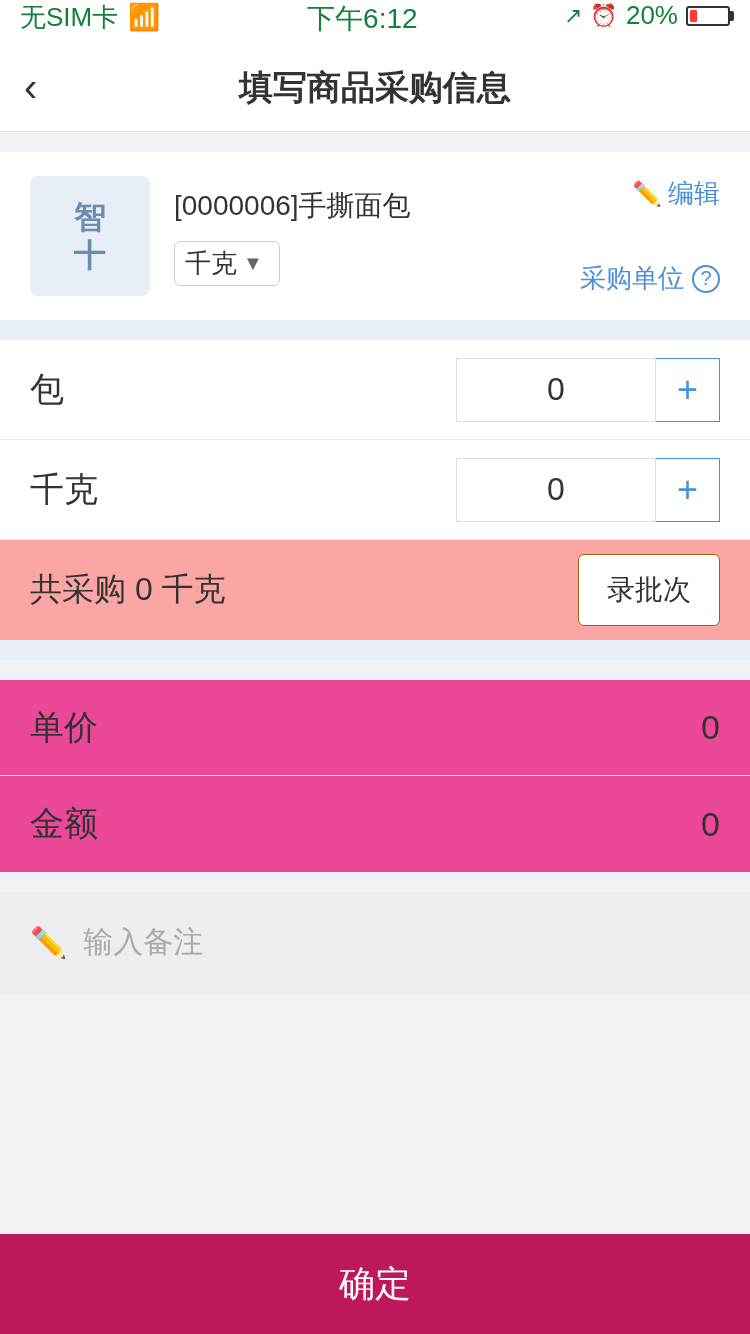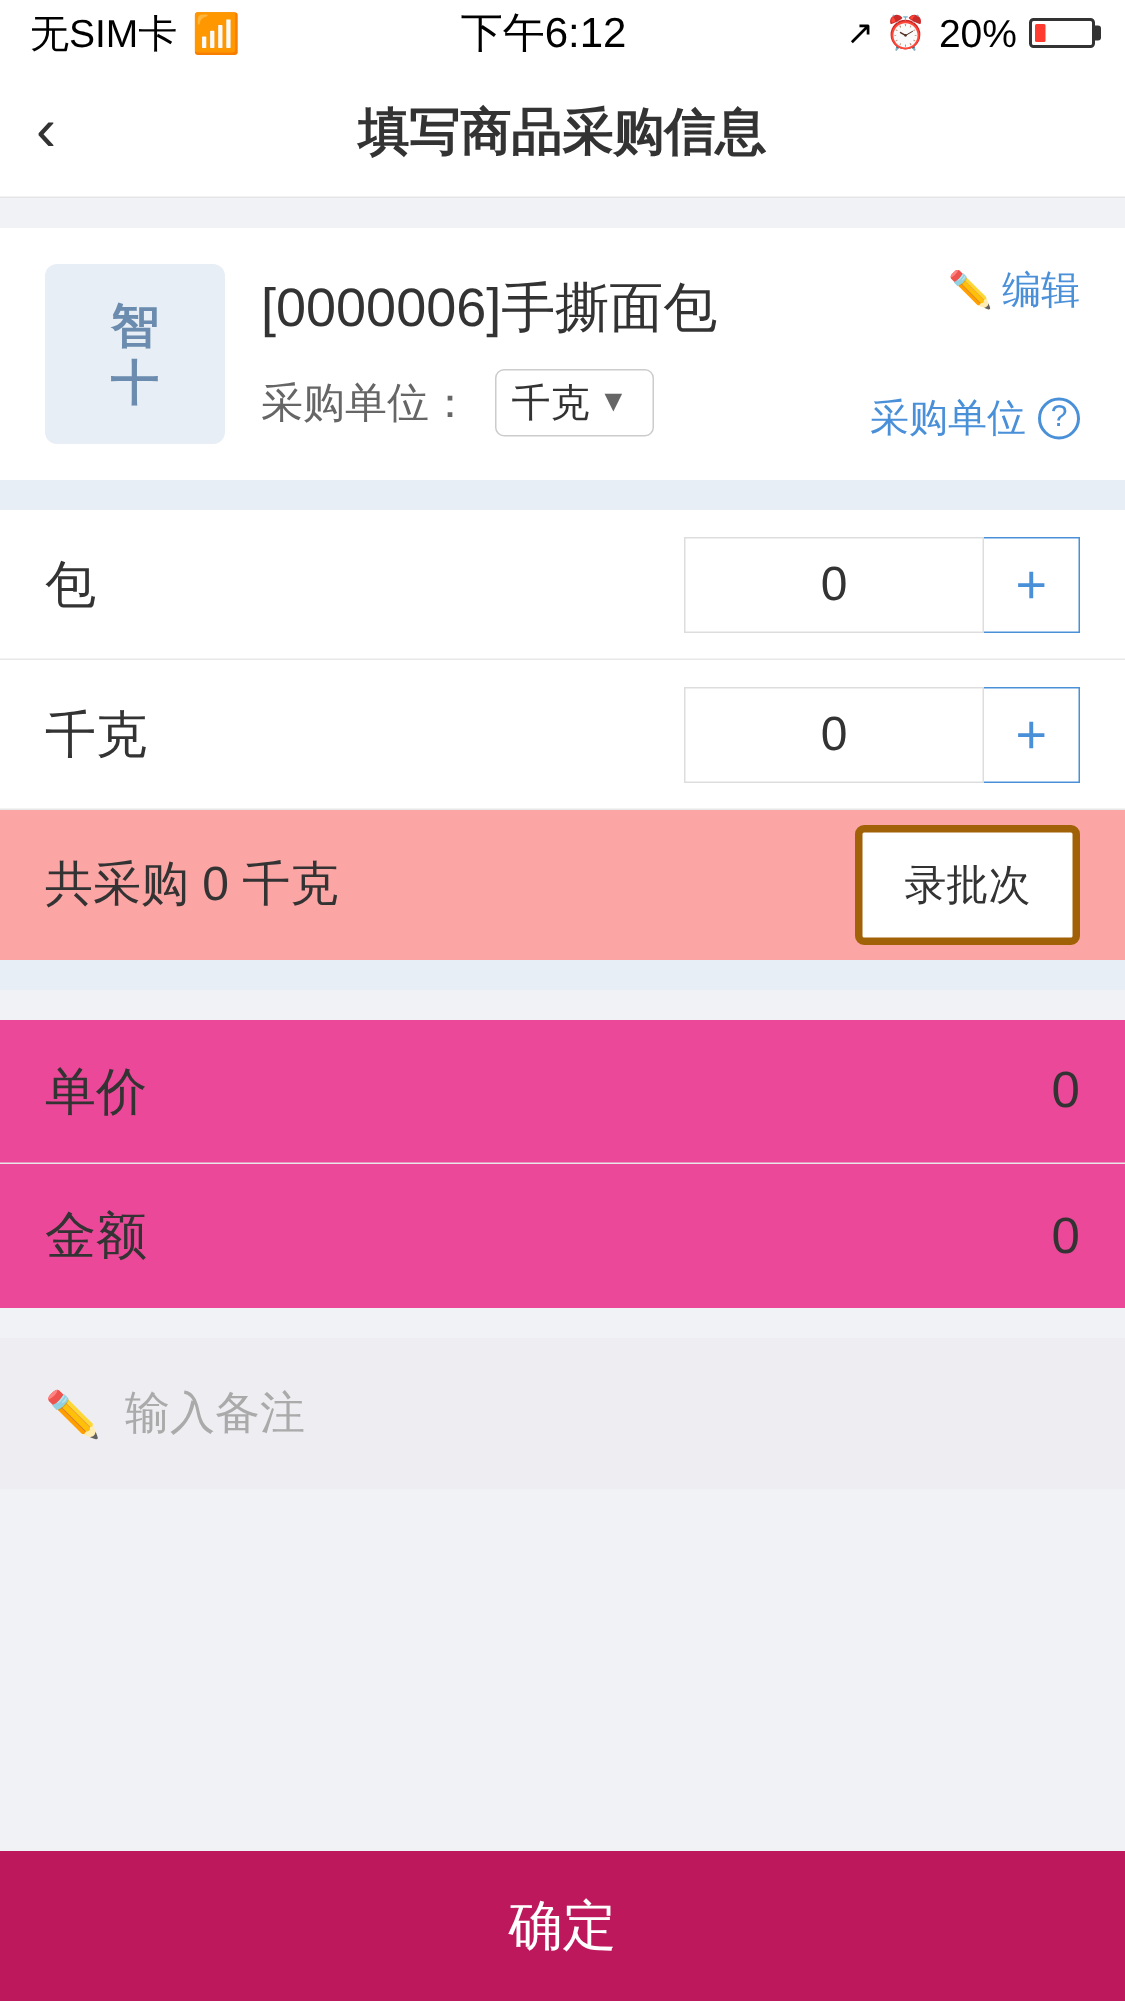--- a/index.html
+++ b/index.html
@@ -12,25 +12,25 @@
       font-size: 32px;
       color: #333;
     }
 
     
     .status-bar {
       width: 750px;
       height: 44px;
       background: #fff;
       display: flex;
-      align-items: center;
+      align-items: flex-start;
       justify-content: space-between;
       padding: 0 20px;
       font-size: 26px;
-      color: #000000;
+      color: #15803d;
     }
     .status-left { display: flex; align-items: center; gap: 10px; }
     .status-center { font-size: 28px; font-weight: 500; }
     .status-right { display: flex; align-items: center; gap: 8px; font-size: 26px; }
     .battery {
       width: 44px; height: 20px;
       border: 2px solid #333;
       border-radius: 3px;
       position: relative;
       display: flex;
@@ -101,21 +101,21 @@
     }
     .product-logo {
       font-size: 32px;
       color: #6b8cae;
       font-weight: bold;
       text-align: center;
       line-height: 1.2;
     }
     .product-info { flex: 1; }
     .product-name {
-      font-size: 36px;
+      font-size: 28px;
       font-weight: 500;
       color: #333;
       margin-bottom: 16px;
     }
     .product-unit-row {
       display: flex;
       align-items: center;
       gap: 16px;
       font-size: 28px;
       color: #666;
@@ -230,21 +230,21 @@
       padding: 0 30px;
       height: 100px;
       background: #fca5a5;
     }
     .total-label {
       font-size: 32px;
       color: #333;
       flex: 1;
     }
     .record-batch-btn {
-      border: 5px solid #a16207;
+      border: 1px solid #a16207;
       border-radius: 6px;
       padding: 16px 28px;
       font-size: 28px;
       color: #333;
       background: #fff;
       cursor: pointer;
     }
 
     
     .price-section {
@@ -343,21 +343,20 @@
     <div class="product-logo">
       <div>智</div>
       <div>十</div>
     </div>
   </div>
   <div class="product-info">
     <div class="product-name">
       <span>[0000006]</span><span>手撕面包</span>
     </div>
     <div class="product-unit-row">
-      <span>采购单位：</span>
       <div class="unit-dropdown">
         <span>千克</span>
         <span class="unit-arrow">▼</span>
       </div>
     </div>
   </div>
   <div class="edit-btn">
     <span style="font-size:24px;">✏️</span>
     <span>编辑</span>
   </div>

